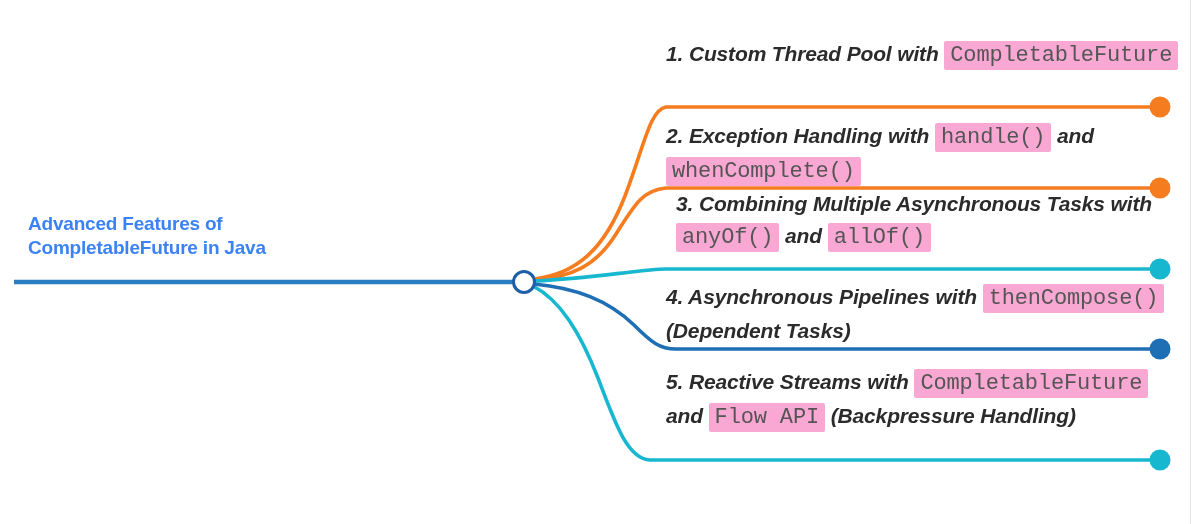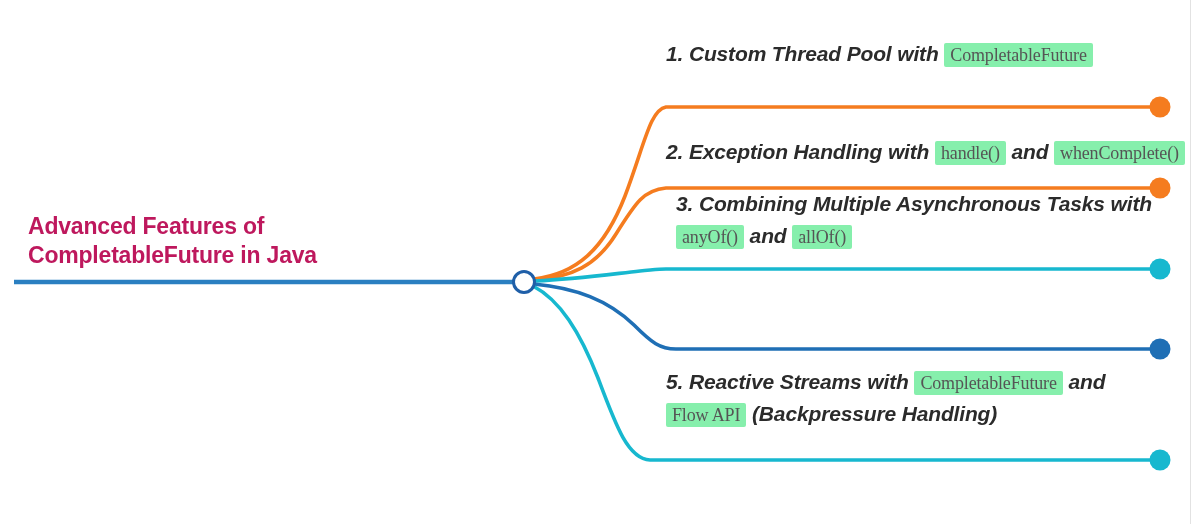--- a/index.html
+++ b/index.html
@@ -40,56 +40,56 @@
   }
 
   
   .root-node {
     position: absolute;
     left: 28px;
     top: 212px;
     width: 470px;
   }
   .root-title {
-    font-size: 23px;
+    font-size: 19px;
     font-weight: bold;
     line-height: 1.28;
-    color: #be185d;
+    color: #3b82f6;
     letter-spacing: -0.2px;
     white-space: pre-line;
   }
 
   
   .branch-label {
     position: absolute;
     left: 666px;
     width: 520px;
     font-size: 21px;
     font-weight: bold;
     line-height: 1.50;
     color: #2b2b2b;
     letter-spacing: -0.15px;
   }
   .branch-label .seg {
     white-space: normal;
     font-style: italic;
   }
   code.mono {
-    font-family: Liberation Serif, serif;
-    font-size: 18px;
+    font-family: Liberation Mono, monospace;
+    font-size: 22px;
     font-weight: normal;
-    background: #86efac;
+    background: #f9a8d4;
     color: #555555;
     padding: 2px 6px;
     border-radius: 2px;
     white-space: nowrap;
   }
 
   .b1 { top: 38px; }
-  .b2 { top: 136px; }
+  .b2 { top: 120px; }
   .b3 { top: 188px; margin-left: 10px; }
   .b4 { top: 281px; }
   .b5 { top: 366px; }
 </style>
 </head>
 <body>
 
 <div id="mindmap">
 
   <div class="page-edge"></div>
@@ -127,18 +127,21 @@
   </div>
 
   <div class="branch-label b2">
     <span class="seg">2. Exception Handling with </span><code class="mono">handle()</code><span class="seg"> and </span><code class="mono">whenComplete()</code>
   </div>
 
   <div class="branch-label b3">
     <span class="seg">3. Combining Multiple Asynchronous Tasks with </span><code class="mono">anyOf()</code><span class="seg"> and </span><code class="mono">allOf()</code>
   </div>
 
+  <div class="branch-label b4">
+    <span class="seg">4. Asynchronous Pipelines with </span><code class="mono">thenCompose()</code><span class="seg"> (Dependent Tasks)</span>
+  </div>
 
   <div class="branch-label b5">
     <span class="seg">5. Reactive Streams with </span><code class="mono">CompletableFuture</code><span class="seg"> and </span><code class="mono">Flow API</code><span class="seg"> (Backpressure Handling)</span>
   </div>
 
 </div>
 
 </body></html>

